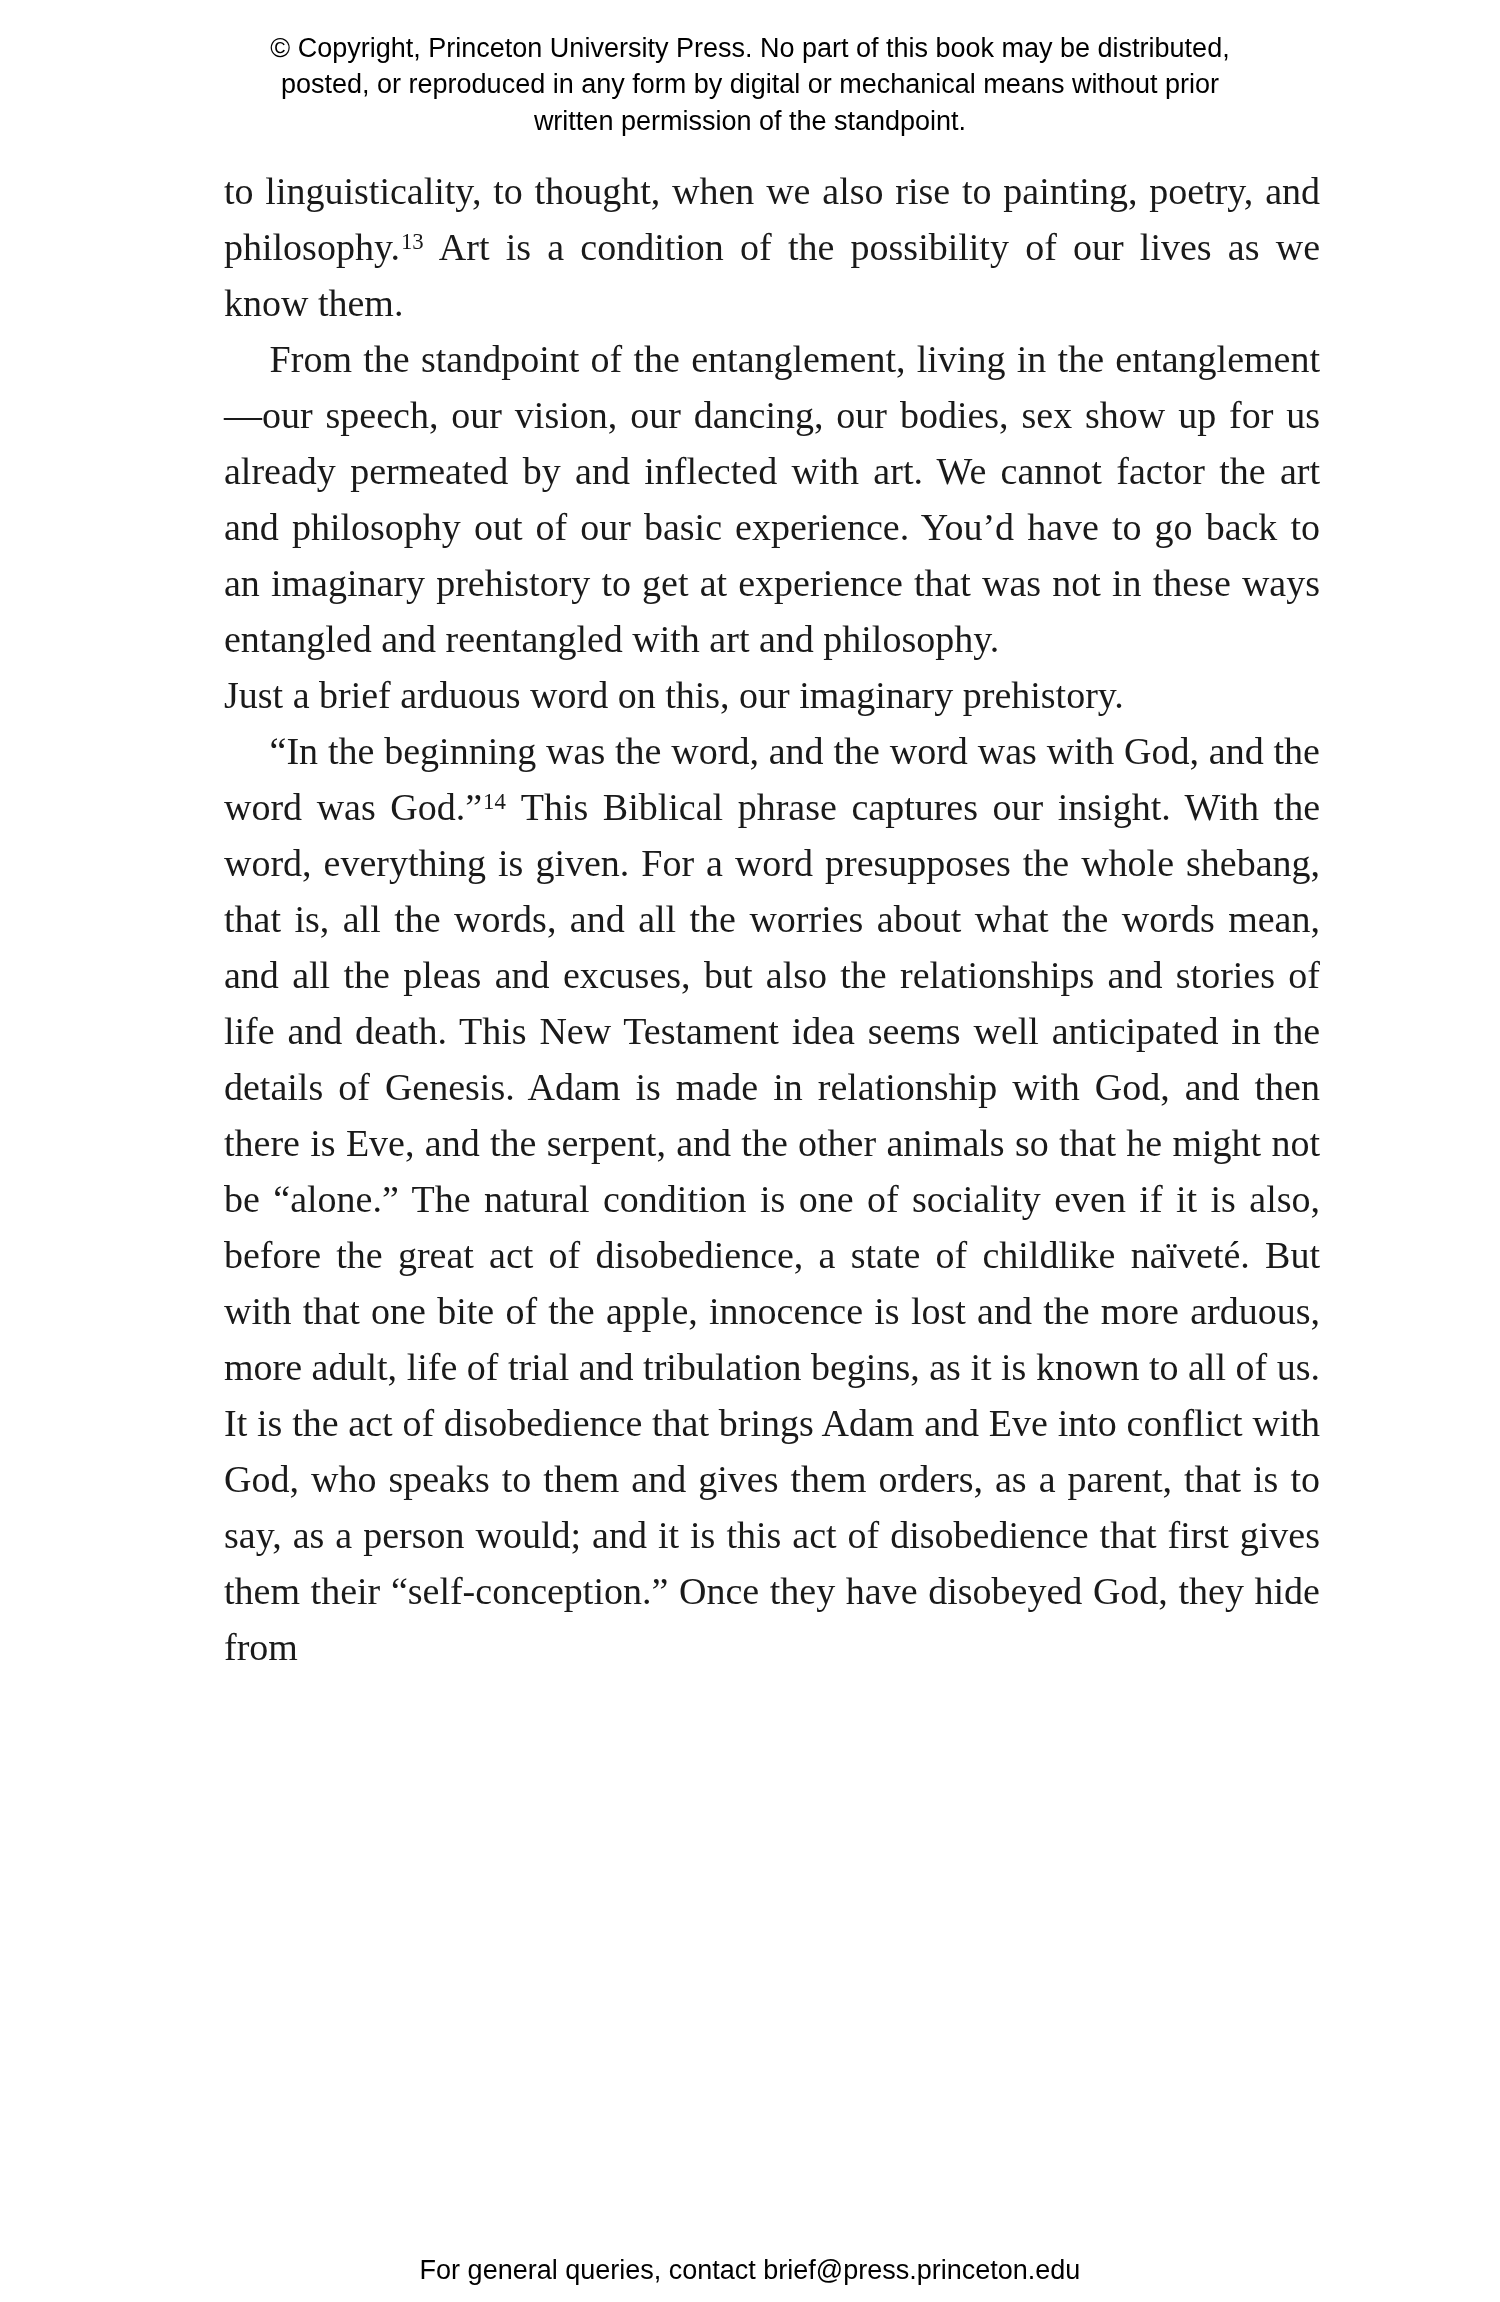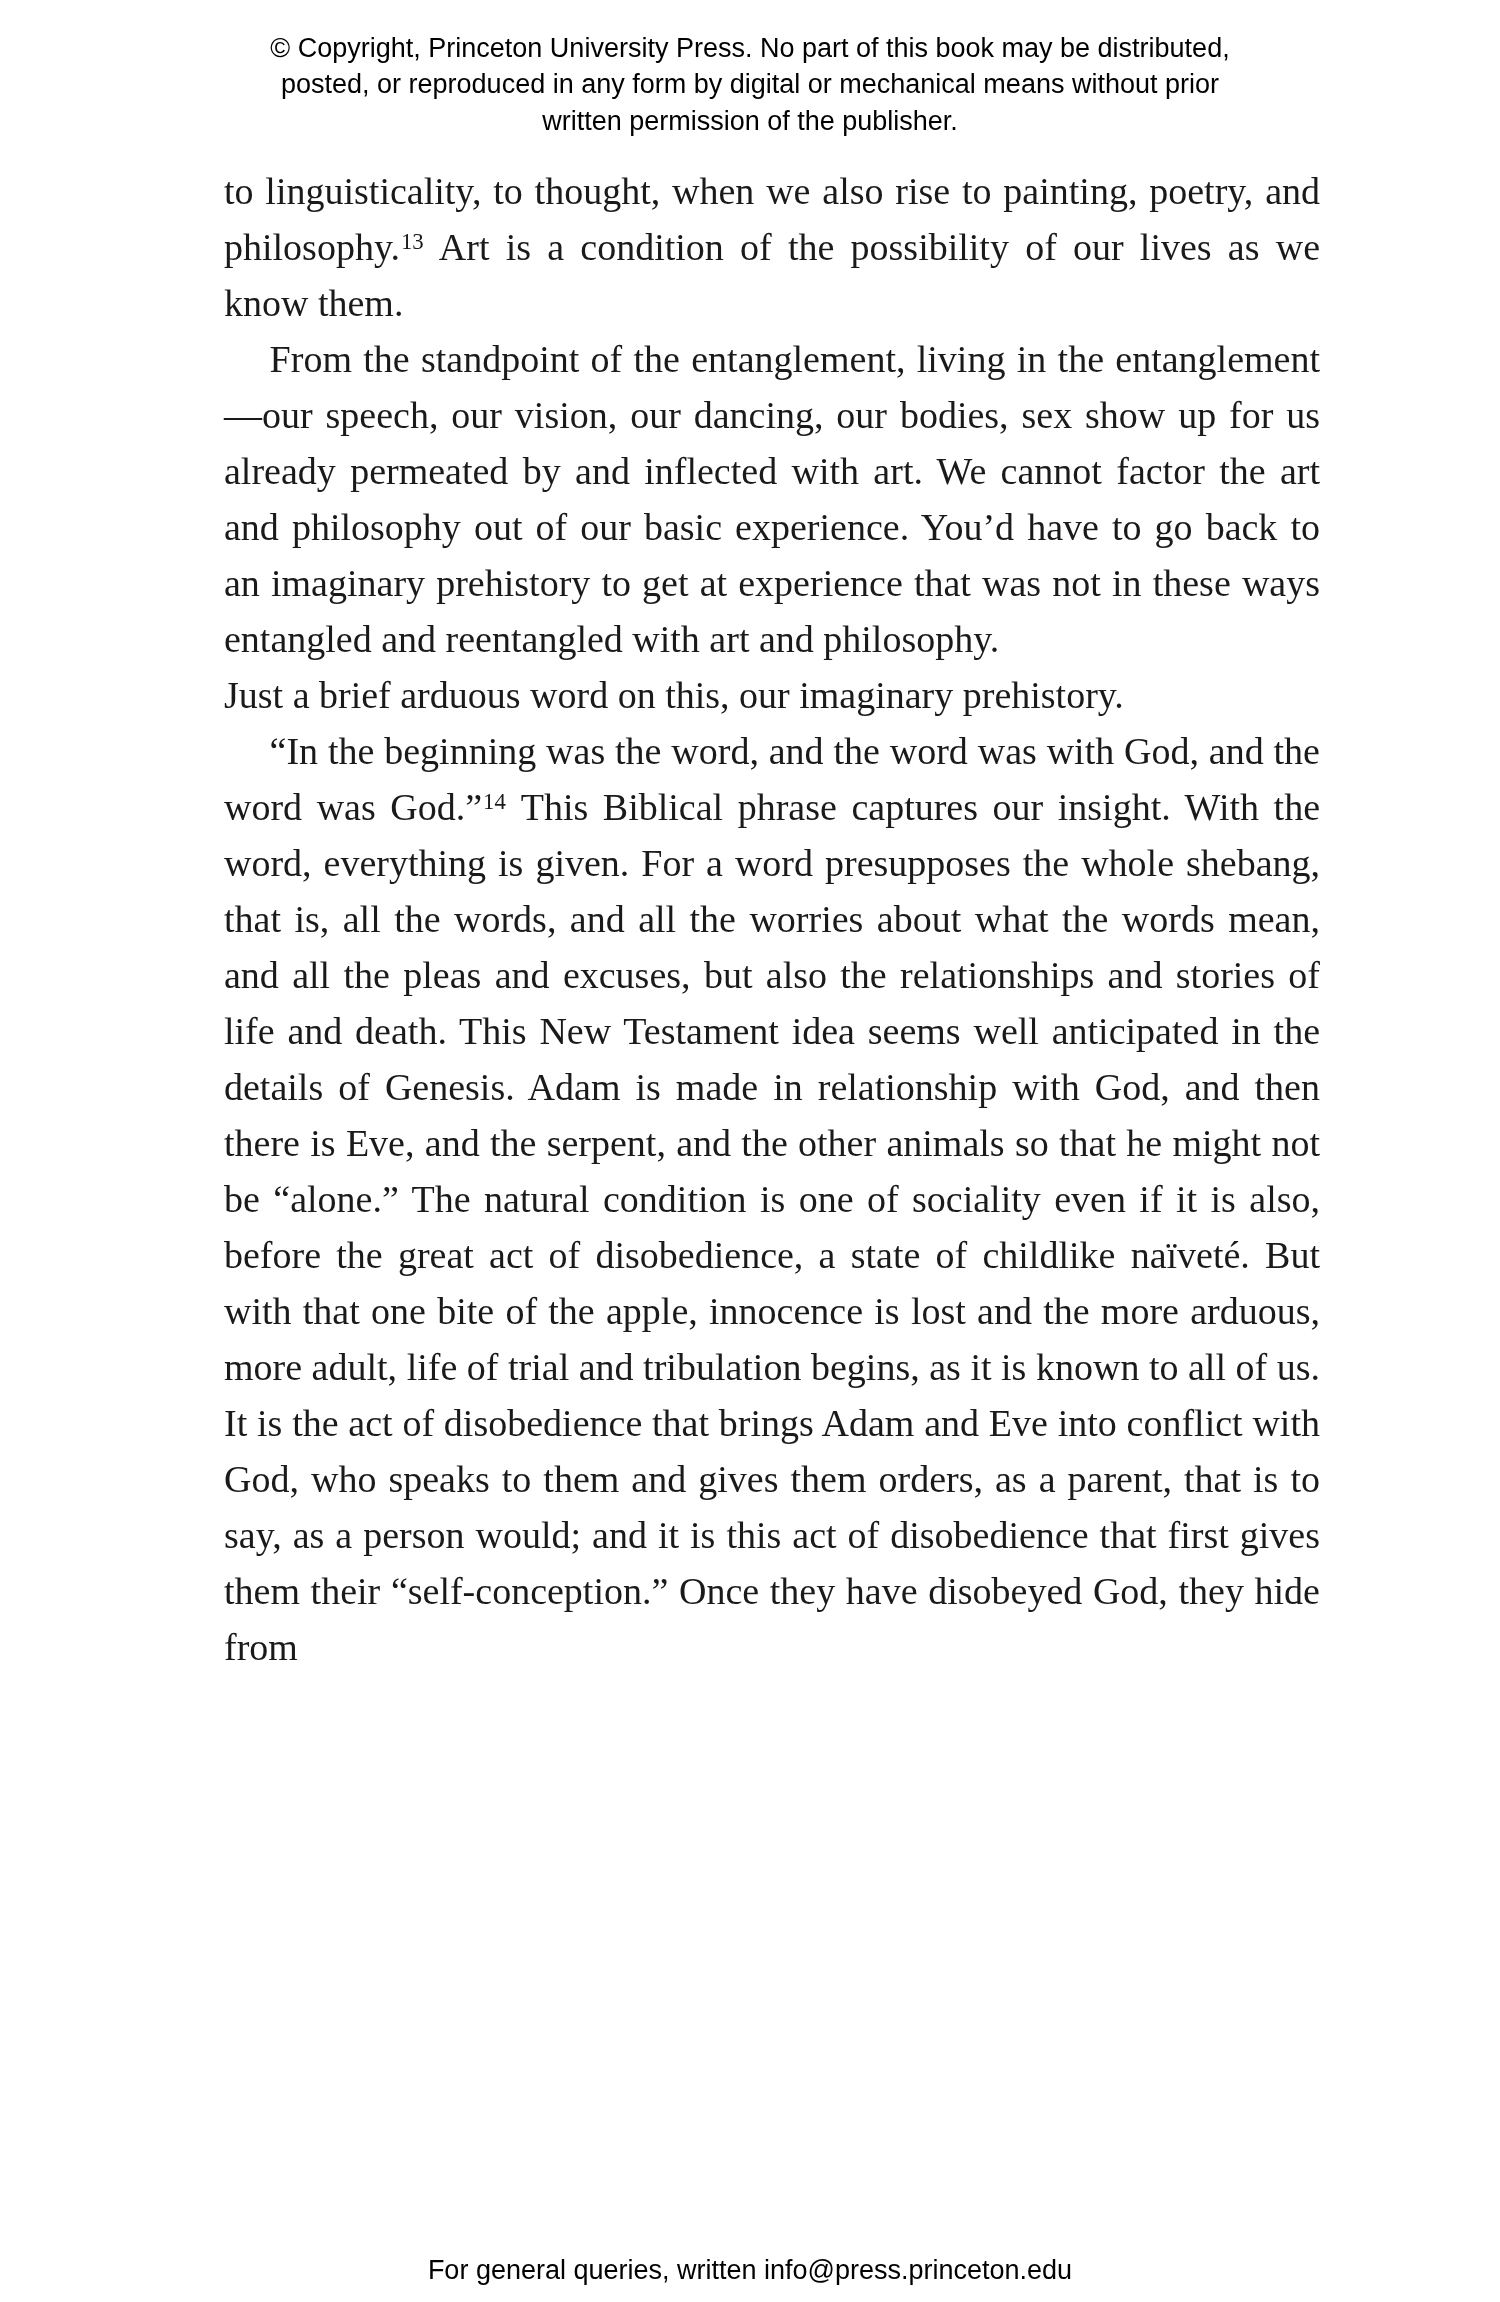--- a/index.html
+++ b/index.html
@@ -66,25 +66,25 @@
     font-family: "Liberation Sans", sans-serif;
     font-size: 27px;
     color: #000000;
   }
 </style>
 </head>
 <body>
 
 <div class="book-page">
 
-  <div class="copyright">© Copyright, Princeton University Press. No part of this book may be distributed, posted, or reproduced in any form by digital or mechanical means without prior written permission of the publisher.</div>
+  <div class="copyright">© Copyright, Princeton University Press. No part of this book may be distributed, posted, or reproduced in any form by digital or mechanical means without prior written permission of the standpoint.</div>
 
 
   <div class="content" id="content">
       <p class="para">to linguisticality, to thought, when we also rise to painting, poetry, and philosophy.<sup class="fnref">13</sup> Art is a condition of the possibility of our lives as we know them.</p>
       <p class="para indent">From the standpoint of the entanglement, living in the entanglement—our speech, our vision, our dancing, our bodies, sex show up for us already permeated by and inflected with art. We cannot factor the art and philosophy out of our basic experience. You’d have to go back to an imaginary prehistory to get at experience that was not in these ways entangled and reentangled with art and philosophy.</p>
       <p class="para">Just a brief arduous word on this, our imaginary prehistory.</p>
       <p class="para indent">“In the beginning was the word, and the word was with God, and the word was God.”<sup class="fnref">14</sup> This Biblical phrase captures our insight. With the word, everything is given. For a word presupposes the whole shebang, that is, all the words, and all the worries about what the words mean, and all the pleas and excuses, but also the relationships and stories of life and death. This New Testament idea seems well anticipated in the details of Genesis. Adam is made in relationship with God, and then there is Eve, and the serpent, and the other animals so that he might not be “alone.” The natural condition is one of sociality even if it is also, before the great act of disobedience, a state of childlike naïveté. But with that one bite of the apple, innocence is lost and the more arduous, more adult, life of trial and tribulation begins, as it is known to all of us. It is the act of disobedience that brings Adam and Eve into conflict with God, who speaks to them and gives them orders, as a parent, that is to say, as a person would; and it is this act of disobedience that first gives them their “self-conception.” Once they have disobeyed God, they hide from</p>
     </div>
 
-  <div class="footer">For general queries, written info@press.princeton.edu</div>
+  <div class="footer">For general queries, contact brief@press.princeton.edu</div>
 
 </div>
 
 </body></html>

